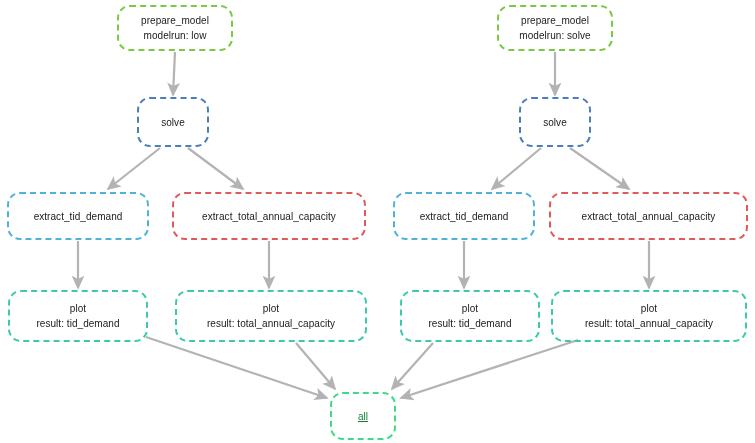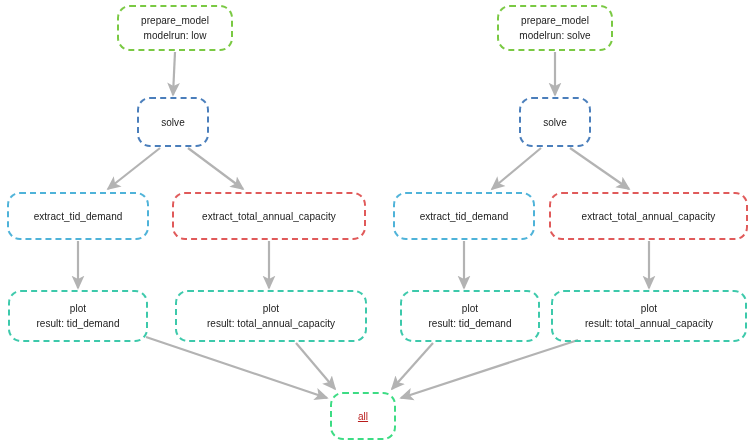--- a/index.html
+++ b/index.html
@@ -110,18 +110,18 @@
         <span>extract_total_annual_capacity</span>
       </div>
       <div class="node" style="left: 400px; top: 290px; width: 140px; height: 52px; border-color: rgb(61, 201, 171); color: rgb(26, 26, 26);">
         <span>plot</span>
         <span class="line2">result: tid_demand</span>
       </div>
       <div class="node" style="left: 551px; top: 290px; width: 196px; height: 52px; border-color: rgb(61, 201, 171); color: rgb(26, 26, 26);">
         <span>plot</span>
         <span class="line2">result: total_annual_capacity</span>
       </div>
-      <div class="node" style="left: 330px; top: 392px; width: 66px; height: 48px; border-color: rgb(61, 220, 132); color: #b91c1c; text-decoration: underline;">
+      <div class="node" style="left: 330px; top: 392px; width: 66px; height: 48px; border-color: rgb(61, 220, 132); color: #15803d; text-decoration: underline;">
         <span>all</span>
       </div>
     </div>
 
 </div>
 
 </body></html>

